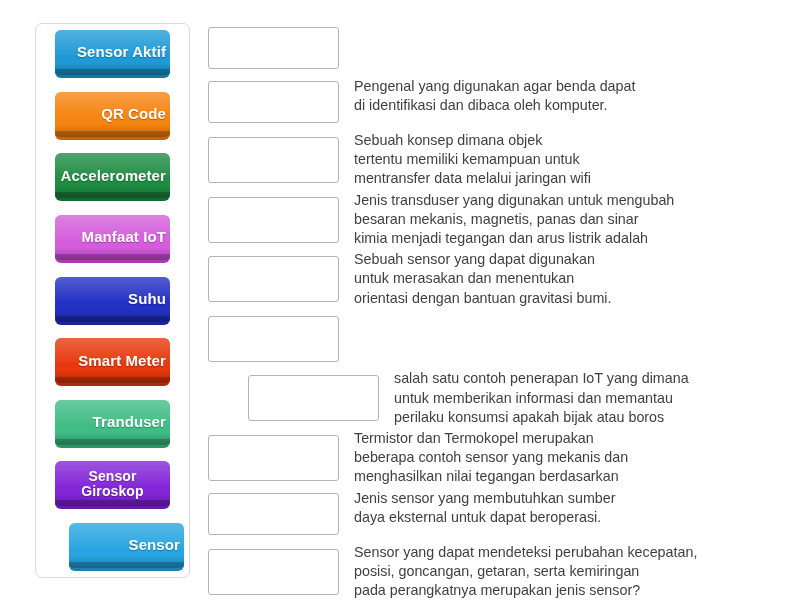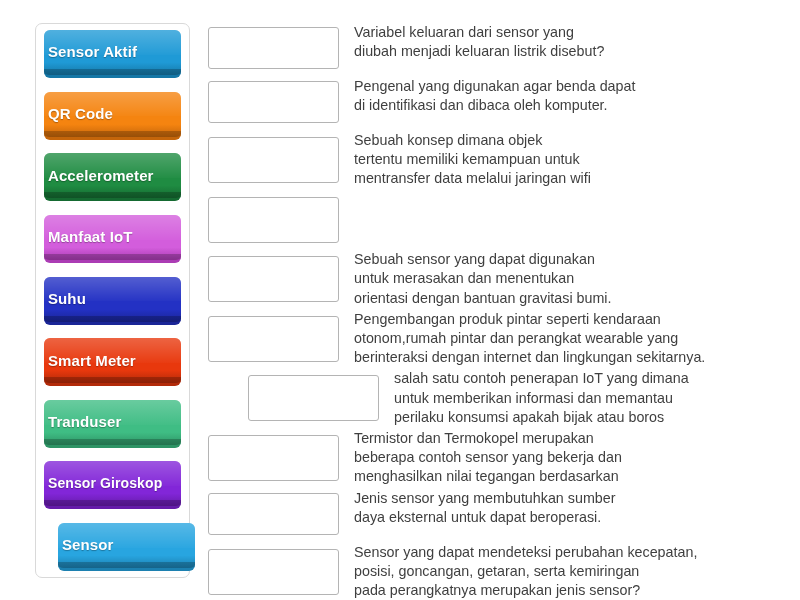--- a/index.html
+++ b/index.html
@@ -32,27 +32,27 @@
     box-sizing: border-box;
     display: flex;
     flex-direction: column;
     align-items: center;
     padding: 6px 0 6px 0;
     justify-content: space-between;
   }
 
   .tile {
     position: relative;
-    width: 137px;
+    width: 115px;
     height: 48px;
     border-radius: 6px;
     box-sizing: border-box;
     display: flex;
     align-items: center;
-    justify-content: flex-start;
+    justify-content: flex-end;
     text-align: center;
     color: #ffffff;
     font-weight: bold;
     font-size: 15px;
     line-height: 1.08;
     letter-spacing: 0.1px;
     text-shadow: 0 1px 1px rgba(0,0,0,0.30);
     cursor: move;
     user-select: none;
     overflow: hidden;
@@ -151,59 +151,57 @@
 Giroskop</span>
       </div>
       <div class="tile" style="background: linear-gradient(rgb(40, 165, 224) 0%, rgb(40, 165, 224) 72%, rgb(28, 128, 176) 100%); border-bottom: 3px solid rgb(28, 128, 176); margin-left: 28px;">
         <span class="tile-label">Sensor</span>
       </div>
     </div>
 
   <div class="rows" id="rows">
       <div class="row" style="top: 0px; height: 50px;">
         <div class="dropzone" style="height: 42px; margin-top: 4px;"></div>
-        <div class="prompt">Variabel keluaran dari sensor yang
-diubah menjadi keluaran listrik disebut?</div>
       </div>
       <div class="row" style="top: 54px; height: 50px;">
         <div class="dropzone" style="height: 42px; margin-top: 4px;"></div>
         <div class="prompt">Pengenal yang digunakan agar benda dapat
 di identifikasi dan dibaca oleh komputer.</div>
       </div>
       <div class="row" style="top: 108px; height: 57.6px;">
         <div class="dropzone" style="height: 46px; margin-top: 6px;"></div>
         <div class="prompt">Sebuah konsep dimana objek
 tertentu memiliki kemampuan untuk
 mentransfer data melalui jaringan wifi</div>
       </div>
       <div class="row" style="top: 167.6px; height: 57.6px;">
         <div class="dropzone" style="height: 46px; margin-top: 6px;"></div>
+        <div class="prompt">Jenis transduser yang digunakan untuk mengubah
+besaran mekanis, magnetis, panas dan sinar
+kimia menjadi tegangan dan arus listrik adalah</div>
       </div>
       <div class="row" style="top: 227.2px; height: 57.6px;">
         <div class="dropzone" style="height: 46px; margin-top: 6px;"></div>
         <div class="prompt">Sebuah sensor yang dapat digunakan
 untuk merasakan dan menentukan
 orientasi dengan bantuan gravitasi bumi.</div>
       </div>
       <div class="row" style="top: 286.8px; height: 57.6px;">
         <div class="dropzone" style="height: 46px; margin-top: 6px;"></div>
-        <div class="prompt">Pengembangan produk pintar seperti kendaraan
-otonom,rumah pintar dan perangkat wearable yang
-berinteraksi dengan internet dan lingkungan sekitarnya.</div>
       </div>
       <div class="row" style="top: 346.4px; height: 57.6px; margin-left: 40px;">
         <div class="dropzone" style="height: 46px; margin-top: 6px;"></div>
         <div class="prompt">salah satu contoh penerapan IoT yang dimana
 untuk memberikan informasi dan memantau
 perilaku konsumsi apakah bijak atau boros</div>
       </div>
       <div class="row" style="top: 406px; height: 57.6px;">
         <div class="dropzone" style="height: 46px; margin-top: 6px;"></div>
         <div class="prompt">Termistor dan Termokopel merupakan
-beberapa contoh sensor yang bekerja dan
+beberapa contoh sensor yang mekanis dan
 menghasilkan nilai tegangan berdasarkan</div>
       </div>
       <div class="row" style="top: 465.6px; height: 50px;">
         <div class="dropzone" style="height: 42px; margin-top: 4px;"></div>
         <div class="prompt">Jenis sensor yang membutuhkan sumber
 daya eksternal untuk dapat beroperasi.</div>
       </div>
       <div class="row" style="top: 519.6px; height: 57.6px;">
         <div class="dropzone" style="height: 46px; margin-top: 6px;"></div>
         <div class="prompt">Sensor yang dapat mendeteksi perubahan kecepatan,

